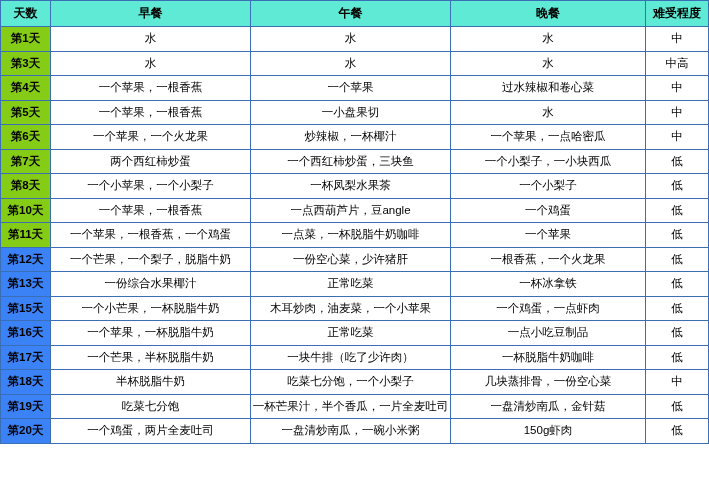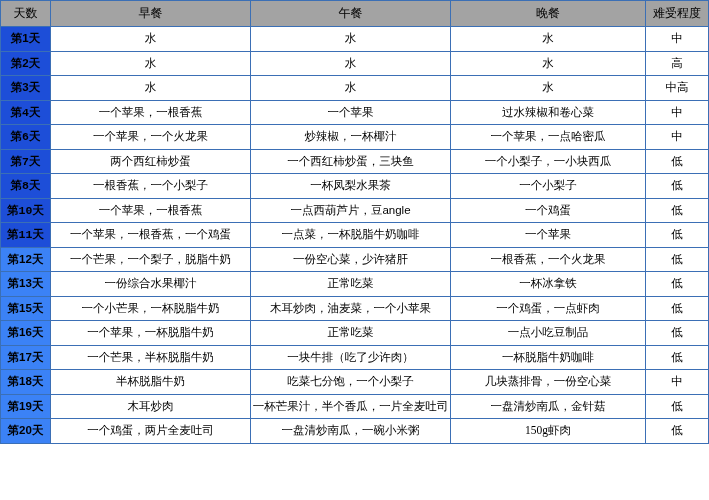--- a/index.html
+++ b/index.html
@@ -33,38 +33,38 @@
   }
   
   col.c-day   { width: 50px; }
   col.c-bf    { width: 200px; }
   col.c-lunch { width: 200px; }
   col.c-dinner{ width: 195px; }
   col.c-diff  { width: 63px; }
 
   
   tr.header-row td {
-    background: #a3a3a3;
-    font-weight: normal;
+    background: #5eead4;
+    font-weight: bold;
     font-size: 12px;
     height: 25px;
   }
   
   td.day {
     font-weight: bold;
     font-size: 11.5px;
   }
-  td.day-red    { background: #1d4ed8; color: #ffffff; margin-left: 40px; }
-  td.day-yellow { background: #1d4ed8; color: #000000; font-family: Liberation Mono, monospace; }
+  td.day-red    { background: #84cc16; color: #ffffff; margin-left: 40px; }
+  td.day-yellow { background: #84cc16; color: #000000; }
   td.day-cyan   { background: #3b82f6; color: #000000; }
 
   
   tr.row-red td.cell    { background: #ffffff; }
   tr.row-yellow td.cell { background: #ffffff; margin-top: 42px; }
-  tr.row-cyan td.cell   { background: #ffffff; font-family: Liberation Serif, serif; }
+  tr.row-cyan td.cell   { background: #ffffff; }
 
   td.cell { background: #ffffff; }
   td.diff { background: #ffffff; }
 </style>
 </head>
 <body>
 
 <table class="diet-table">
   <colgroup>
     <col class="c-day">
@@ -82,57 +82,57 @@
         <td>难受程度</td>
       </tr>
       <tr class="row-red">
         <td class="day day-red">第1天</td>
         <td class="cell">水</td>
         <td class="cell">水</td>
         <td class="cell">水</td>
         <td class="diff">中</td>
       </tr>
       <tr class="row-red">
-        <td class="day day-red">第2天</td>
-        <td class="cell">水</td>
-        <td class="cell">水</td>
-        <td class="cell">水</td>
-        <td class="diff">高</td>
-      </tr>
-      <tr class="row-red">
         <td class="day day-red">第3天</td>
         <td class="cell">水</td>
         <td class="cell">水</td>
         <td class="cell">水</td>
         <td class="diff">中高</td>
       </tr>
       <tr class="row-yellow">
         <td class="day day-yellow">第4天</td>
         <td class="cell">一个苹果，一根香蕉</td>
         <td class="cell">一个苹果</td>
         <td class="cell">过水辣椒和卷心菜</td>
         <td class="diff">中</td>
       </tr>
       <tr class="row-yellow">
+        <td class="day day-yellow">第5天</td>
+        <td class="cell">一个苹果，一根香蕉</td>
+        <td class="cell">一小盘果切</td>
+        <td class="cell">水</td>
+        <td class="diff">中</td>
+      </tr>
+      <tr class="row-yellow">
         <td class="day day-yellow">第6天</td>
         <td class="cell">一个苹果，一个火龙果</td>
         <td class="cell">炒辣椒，一杯椰汁</td>
         <td class="cell">一个苹果，一点哈密瓜</td>
         <td class="diff">中</td>
       </tr>
       <tr class="row-yellow">
         <td class="day day-yellow">第7天</td>
         <td class="cell">两个西红柿炒蛋</td>
         <td class="cell">一个西红柿炒蛋，三块鱼</td>
         <td class="cell">一个小梨子，一小块西瓜</td>
         <td class="diff">低</td>
       </tr>
       <tr class="row-yellow">
         <td class="day day-yellow">第8天</td>
-        <td class="cell">一根香蕉，一个小梨子</td>
+        <td class="cell">一个小苹果，一个小梨子</td>
         <td class="cell">一杯凤梨水果茶</td>
         <td class="cell">一个小梨子</td>
         <td class="diff">低</td>
       </tr>
       <tr class="row-yellow">
         <td class="day day-yellow">第10天</td>
         <td class="cell">一个苹果，一根香蕉</td>
         <td class="cell">一点西葫芦片，豆angle</td>
         <td class="cell">一个鸡蛋</td>
         <td class="diff">低</td>
@@ -181,21 +181,21 @@
       </tr>
       <tr class="row-cyan">
         <td class="day day-cyan">第18天</td>
         <td class="cell">半杯脱脂牛奶</td>
         <td class="cell">吃菜七分饱，一个小梨子</td>
         <td class="cell">几块蒸排骨，一份空心菜</td>
         <td class="diff">中</td>
       </tr>
       <tr class="row-cyan">
         <td class="day day-cyan">第19天</td>
-        <td class="cell">木耳炒肉</td>
+        <td class="cell">吃菜七分饱</td>
         <td class="cell">一杯芒果汁，半个香瓜，一片全麦吐司</td>
         <td class="cell">一盘清炒南瓜，金针菇</td>
         <td class="diff">低</td>
       </tr>
       <tr class="row-cyan">
         <td class="day day-cyan">第20天</td>
         <td class="cell">一个鸡蛋，两片全麦吐司</td>
         <td class="cell">一盘清炒南瓜，一碗小米粥</td>
         <td class="cell">150g虾肉</td>
         <td class="diff">低</td>

